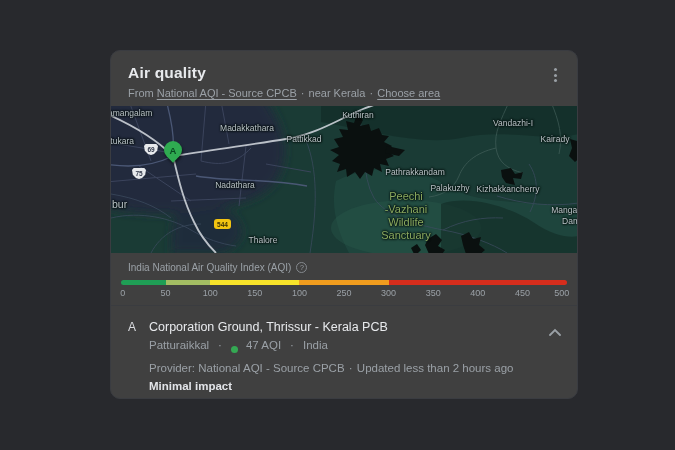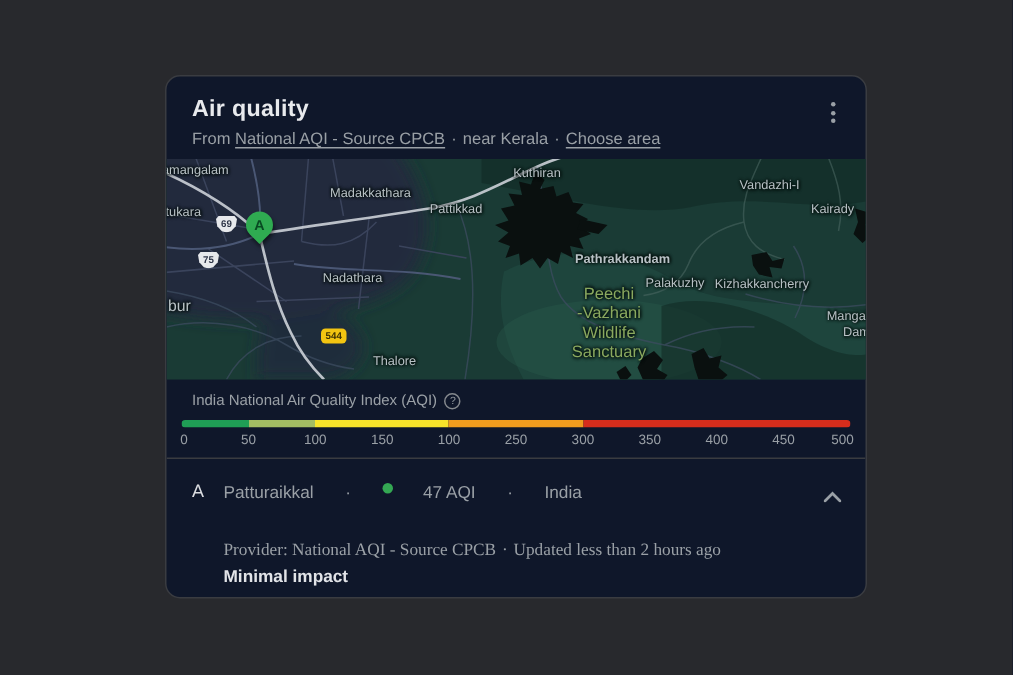--- a/index.html
+++ b/index.html
@@ -1,19 +1,19 @@
 <!DOCTYPE html>
 <html><head>
 <meta charset="utf-8">
 <style>
   html,body{margin:0;padding:0;}
   body{width:675px;height:450px;background:#28292d;overflow:hidden;
        font-family:"Liberation Sans","DejaVu Sans",sans-serif;position:relative;}
   .card{position:absolute;left:110px;top:50px;width:468px;height:349px;box-sizing:border-box;
-        background:#0f172a;border:1px solid #3a3c41;border-radius:10px;overflow:hidden;}
+        background:#404040;border:1px solid #3a3c41;border-radius:10px;overflow:hidden;}
   
   .card-header{display:flex;justify-content:space-between;align-items:flex-start;padding:12px 14px 0 17px;}
   .title{font-size:15.5px;font-weight:700;color:#e8eaed;line-height:19px;letter-spacing:.2px;}
   .subtitle{margin-top:4px;font-size:11px;color:#9aa0a6;line-height:14px;}
   .sublink{color:#9aa0a6;text-decoration:underline;text-underline-offset:2px;cursor:pointer;}
   .dot{color:#9aa0a6;padding:0 1px;}
   .kebab{display:flex;flex-direction:column;gap:2.5px;padding:5px 6px;cursor:pointer;}
   .kebab i{width:3px;height:3px;border-radius:50%;background:#9aa0a6;display:block;}
   
   .map{position:relative;margin-top:6px;width:468px;height:147px;overflow:hidden;background:#1a3b35;}
@@ -42,23 +42,23 @@
   .ticks{position:relative;height:11px;margin-top:3px;font-size:9px;color:#9aa0a6;}
   .ticks span{position:absolute;transform:translateX(-50%);top:0;}
   .ticks span:first-child{transform:translateX(-15%);}
   .ticks span:last-child{transform:translateX(-85%);}
   .divider{height:1px;background:#3a3c40;margin-top:6px;}
   
   .station{display:flex;align-items:flex-start;padding:13px 14px 0 17px;}
   .st-marker{width:21px;font-size:12px;color:#dadce0;line-height:16px;flex:none;}
   .st-body{flex:1;min-width:0;}
   .st-name{font-size:12.5px;font-weight:500;color:#e8eaed;line-height:16px;}
-  .st-sub{margin-top:3px;display:flex;align-items:flex-start;gap:20px;font-size:11.5px;color:#9aa0a6;line-height:15px;}
+  .st-sub{margin-top:3px;display:flex;align-items:flex-end;gap:8px;font-size:11.5px;color:#9aa0a6;line-height:15px;}
   .aqi-dot{width:7px;height:7px;border-radius:50%;background:#34a853;flex:none;}
-  .st-provider{margin-top:23px;font-size:11.5px;color:#9aa0a6;line-height:15px;font-family:Liberation Serif, serif;}
+  .st-provider{margin-top:8px;font-size:11.5px;color:#9aa0a6;line-height:15px;}
   .st-impact{margin-top:3px;font-size:11.5px;font-weight:700;color:#e2e4e8;line-height:15px;}
   .chevron{flex:none;padding:3px 2px;cursor:pointer;}
 </style>
 </head>
 <body>
 
 <div class="card">
 
   <div class="card-header">
     <div>
@@ -143,21 +143,21 @@
       </g>
     </svg>
 
     <span class="mlabel la" style="left:-3px;top:2px;">amangalam</span>
     <span class="mlabel" style="left:117px;top:17px;padding-left:38px;">Madakkathara</span>
     <span class="mlabel" style="left:247px;top:4px;">Kuthiran</span>
     <span class="mlabel" style="left:402px;top:12px;">Vandazhi-I</span>
     <span class="mlabel" style="left:444px;top:28px;">Kairady</span>
     <span class="mlabel" style="left:193px;top:28px;">Pattikkad</span>
     <span class="mlabel la" style="left:-3px;top:30px;">ttukara</span>
-    <span class="mlabel" style="left:304px;top:61px;font-weight:bold;">Pathrakkandam</span>
+    <span class="mlabel" style="left:304px;top:61px;">Pathrakkandam</span>
     <span class="mlabel" style="left:124px;top:74px;">Nadathara</span>
     <span class="mlabel" style="left:339px;top:77px;">Palakuzhy</span>
     <span class="mlabel" style="left:397px;top:78px;">Kizhakkancherry</span>
     <span class="mlabel la bur" style="left:1px;top:92px;">bur</span>
     <span class="mlabel" style="left:108px;top:129px;margin-left:44px;">Thalore</span>
 
     <div class="mlabel sanct" style="left:295px;top:84px;">
       <div>Peechi</div>
         <div>-Vazhani</div>
       <div>Wildlife</div>
@@ -202,20 +202,21 @@
       <span style="left:90%">450</span>
       <span style="left:100%">500</span>
     </div>
   </div>
 
   <div class="divider"></div>
 
   <div class="station">
     <div class="st-marker">A</div>
     <div class="st-body">
+      <div class="st-name">Corporation Ground, Thrissur - Kerala PCB</div>
       <div class="st-sub">
         <span>Patturaikkal</span>
         <span class="dot">·</span>
         <span class="aqi-dot"></span>
         <span>47 AQI</span>
         <span class="dot">·</span>
         <span>India</span>
       </div>
       <div class="st-provider">
         <span>Provider: National AQI - Source CPCB</span>

